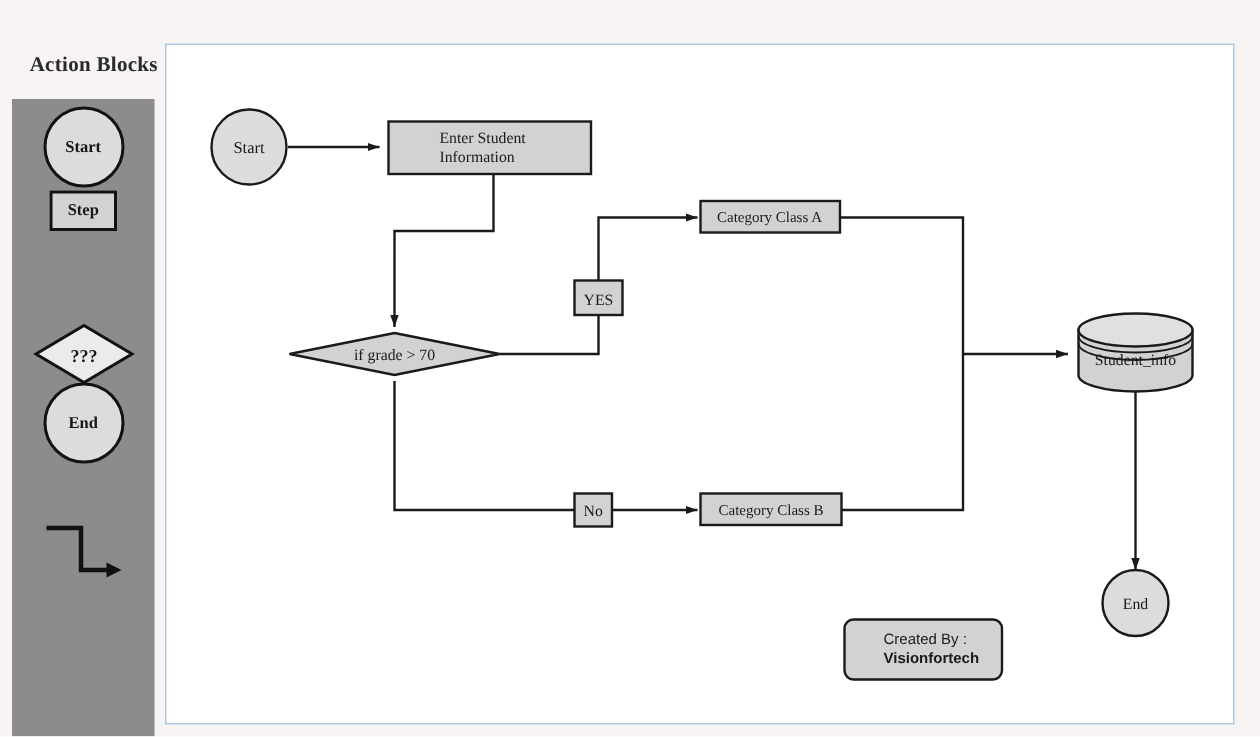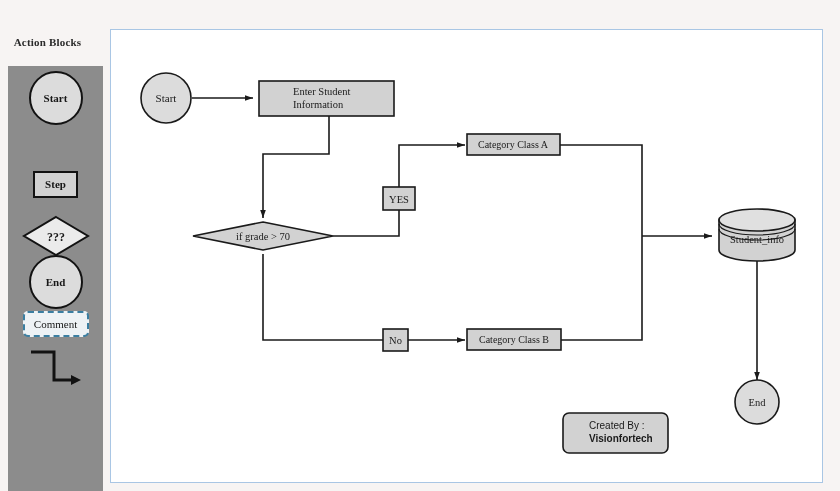--- a/index.html
+++ b/index.html
@@ -13,26 +13,26 @@
     width: 840px;
     height: 491px;
     background: #f7f4f3;
     font-family: "Liberation Serif", serif;
     overflow: hidden;
   }
 
   
   #palette-title {
     position: absolute;
-    left: 0;
+    left: 15px;
     top: 36px;
     width: 95px;
     text-align: center;
     font-family: "Liberation Serif", serif;
-    font-size: 11px;
+    font-size: 14px;
     font-weight: bold;
     color: #2a2a2a;
     letter-spacing: 0.2px;
   }
   #palette {
     position: absolute;
     left: 8px;
     top: 66px;
     width: 95px;
     height: 425px;
@@ -65,21 +65,20 @@
     justify-content: center;
   }
   .pal-rect {
     width: 41px;
     height: 23px;
     background: #d2d2d2;
     border: 2px solid #121212;
     display: flex;
     align-items: center;
     justify-content: center;
-    margin-top: 44px;
   }
   .pal-comment {
     width: 62px;
     height: 22px;
     background: #eef2f5;
     border: 2px dashed #3b7ea1;
     border-radius: 5px;
     display: flex;
     align-items: center;
     justify-content: center;
@@ -133,25 +132,20 @@
         <text x="35" y="27" font-family="Liberation Serif, serif" font-size="12" font-weight="bold" fill="#171717" text-anchor="middle">???</text>
       </svg>
     </div>
 
     <div class="pal-item" style="top:189px;">
       <div class="pal-circle">
         <span class="pal-label">End</span>
       </div>
     </div>
 
-    <div class="pal-item" style="top:245px;">
-      <div class="pal-comment">
-        <span class="pal-label" style="font-weight:normal;">Comment</span>
-      </div>
-    </div>
 
     <div class="pal-item" style="top:276px;">
       <svg width="60" height="48" viewBox="0 0 60 48">
         <path d="M5 10 L28 10 L28 38 L48 38" fill="none" stroke="#121212" stroke-width="3" stroke-linejoin="miter" stroke-linecap="butt"></path>
         <polygon points="55,38 45,33 45,43" fill="#121212"></polygon>
       </svg>
     </div>
 
   </div>
 

